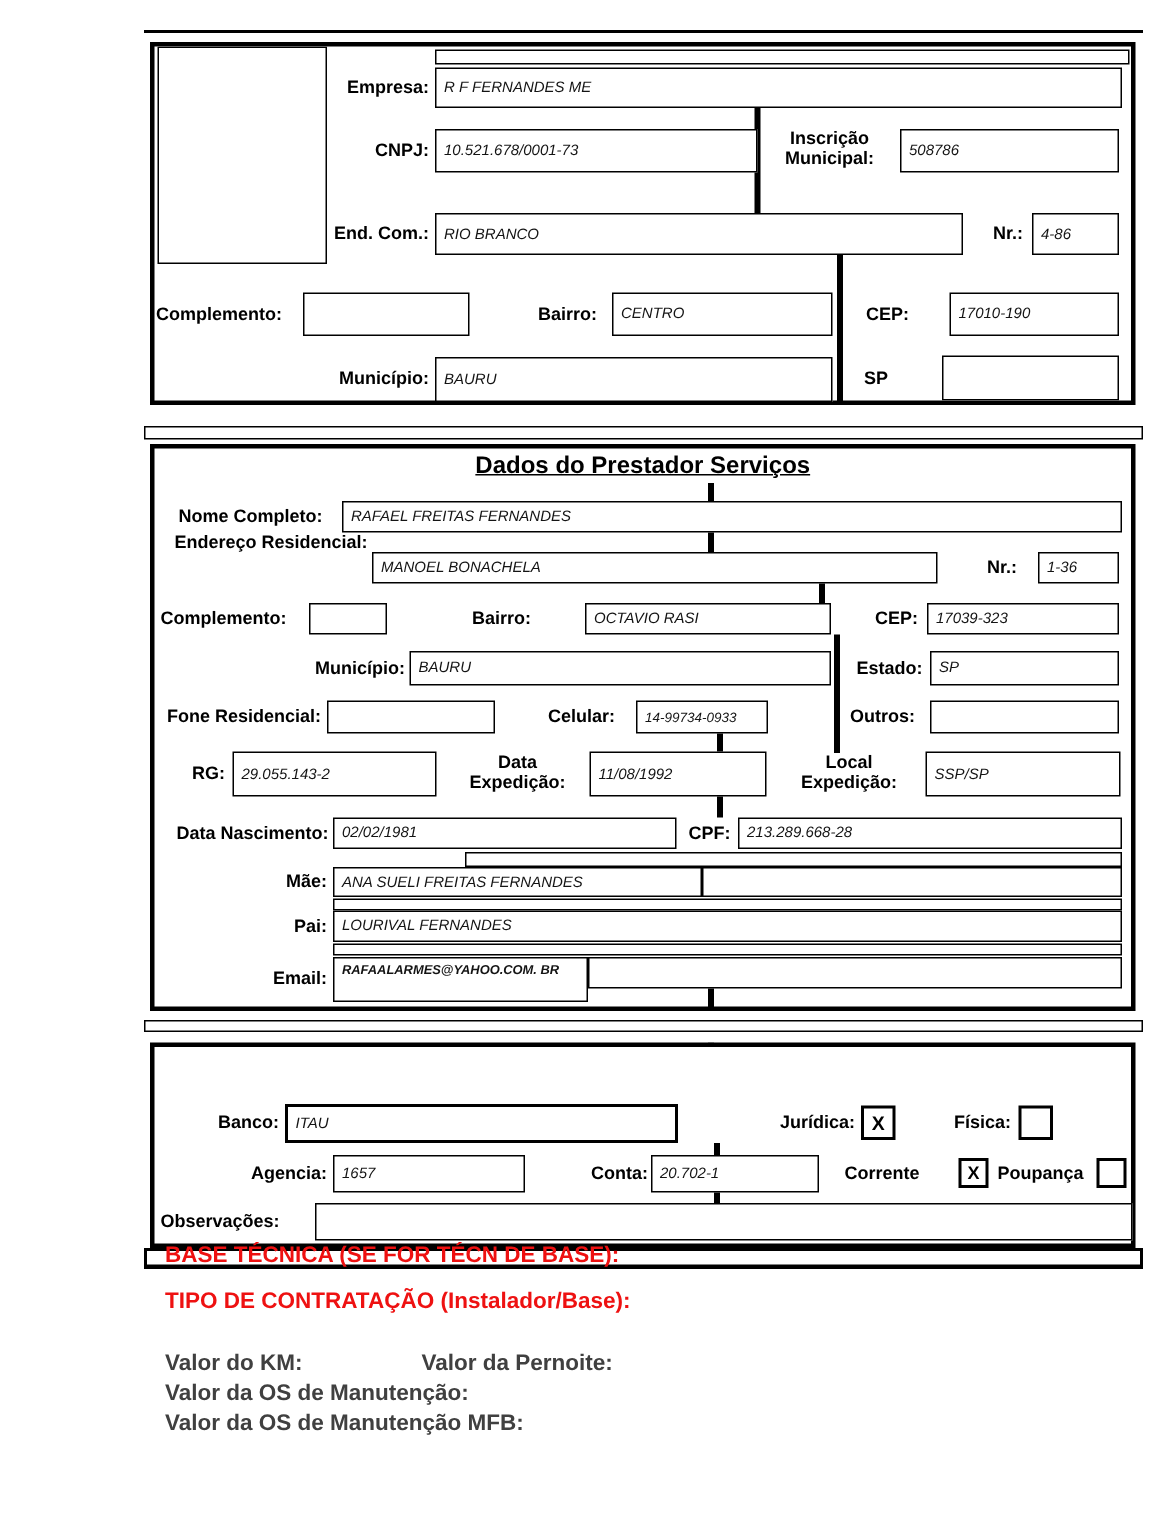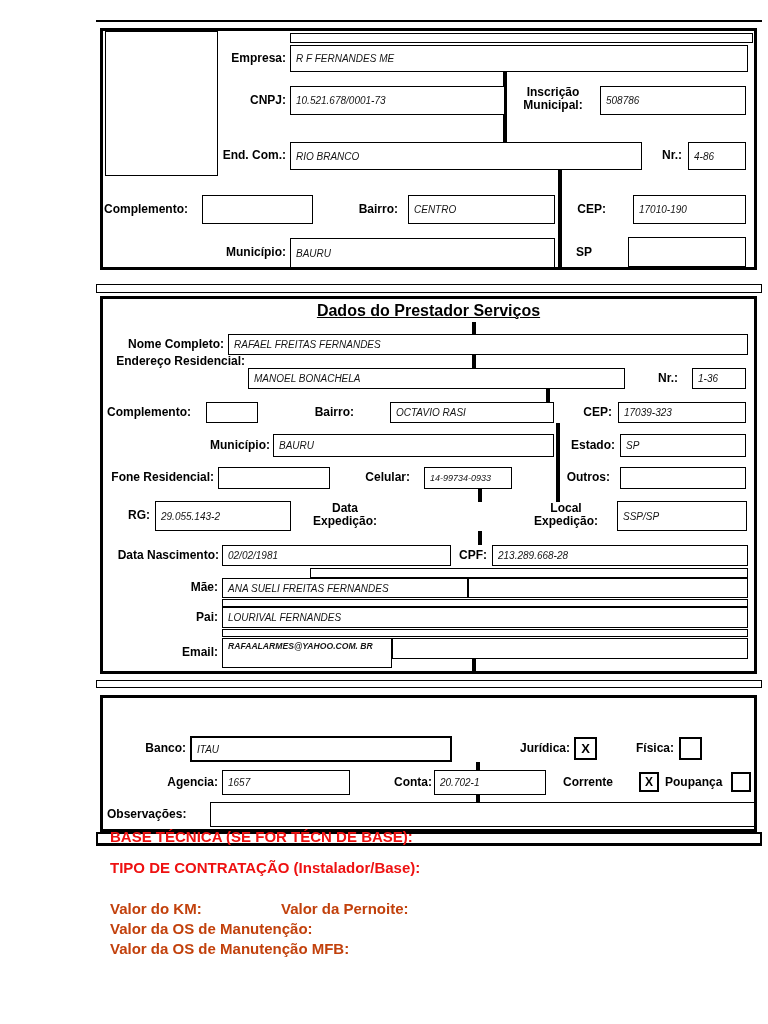--- a/index.html
+++ b/index.html
@@ -16,21 +16,21 @@
   .lbl.r{text-align:right;}
   .lbl.c{text-align:center;white-space:normal;}
   .vbar{position:absolute;width:4px;background:#000;}
   .hline{position:absolute;height:2px;background:#000;}
   .strip{position:absolute;border:1.6px solid #000;box-sizing:border-box;background:#fff;}
   .strip.bb{border-bottom-width:3.4px;border-top-width:2px;border-left-width:2.4px;border-right-width:2.4px;}
   .chk{position:absolute;border:2px solid #000;box-sizing:border-box;background:#fff;
        display:flex;align-items:center;justify-content:center;font-weight:bold;font-size:13px;}
   .title{position:absolute;font-weight:bold;text-align:center;}
   .u{text-decoration:underline;}
-  .ftr{position:absolute;font-weight:bold;font-size:15px;white-space:nowrap;color:#c2410c;}
+  .ftr{position:absolute;font-weight:bold;font-size:15px;white-space:nowrap;color:#404040;}
   .ftr.red{color:var(--red-color,#ee1111);}
 </style>
 </head>
 <body>
 
 <div id="page">
 
   <div class="hline" style="left:96px;top:20px;width:666px;"></div>
 
   <div class="sec" style="left:100px;top:28px;width:657px;height:242px;"></div>
@@ -65,21 +65,21 @@
   <div class="box val" style="left:290px;top:238px;width:265px;height:30px;">BAURU</div>
   <div class="lbl" style="left:576px;top:246px;width:30px;">SP</div>
   <div class="box val" style="left:628px;top:237px;width:118px;height:30px;"></div>
 
   <div class="strip" style="left:96px;top:284px;width:666px;height:9px;"></div>
 
   <div class="sec" style="left:100px;top:296px;width:657px;height:378px;"></div>
   <div class="title u" style="left:100px;top:302px;width:657px;font-size:16px;">Dados do Prestador Serviços</div>
   <div class="vbar" style="left:472px;top:322px;height:13px;"></div>
 
-  <div class="lbl r" style="left:110px;top:338px;width:114px;">Nome Completo:</div>
+  <div class="lbl r" style="left:110px;top:338px;width:114px;text-align:center;">Nome Completo:</div>
   <div class="box val" style="left:228px;top:334px;width:520px;height:21px;">RAFAEL FREITAS FERNANDES</div>
   <div class="vbar" style="left:472px;top:355px;height:13px;"></div>
 
   <div class="lbl r" style="left:99px;top:355px;width:146px;">Endereço Residencial:</div>
   <div class="box val" style="left:248px;top:368px;width:377px;height:21px;">MANOEL BONACHELA</div>
   <div class="lbl r" style="left:646px;top:372px;width:32px;">Nr.:</div>
   <div class="box val" style="left:692px;top:368px;width:54px;height:21px;">1-36</div>
   <div class="vbar" style="left:546px;top:389px;height:13px;"></div>
 
   <div class="lbl" style="left:107px;top:406px;width:96px;">Complemento:</div>
@@ -99,20 +99,21 @@
   <div class="box val" style="left:218px;top:467px;width:112px;height:22px;"></div>
   <div class="lbl r" style="left:348px;top:471px;width:62px;">Celular:</div>
   <div class="box val small" style="left:424px;top:467px;width:88px;height:22px;">14-99734-0933</div>
   <div class="lbl r" style="left:548px;top:471px;width:62px;">Outros:</div>
   <div class="box val" style="left:620px;top:467px;width:126px;height:22px;"></div>
   <div class="vbar" style="left:478px;top:489px;height:13px;"></div>
 
   <div class="lbl r" style="left:112px;top:509px;width:38px;">RG:</div>
   <div class="box val" style="left:155px;top:501px;width:136px;height:30px;">29.055.143-2</div>
   <div class="lbl c" style="left:305px;top:502px;width:80px;">Data Expedição:</div>
+  <div class="box val" style="left:393px;top:501px;width:118px;height:30px;">11/08/1992</div>
   <div class="lbl c" style="left:523px;top:502px;width:86px;">Local Expedição:</div>
   <div class="box val" style="left:617px;top:501px;width:130px;height:30px;">SSP/SP</div>
   <div class="vbar" style="left:478px;top:531px;height:14px;"></div>
 
   <div class="lbl r" style="left:104px;top:549px;width:115px;">Data Nascimento:</div>
   <div class="box val" style="left:222px;top:545px;width:229px;height:21px;">02/02/1981</div>
   <div class="lbl r" style="left:455px;top:549px;width:32px;">CPF:</div>
   <div class="box val" style="left:492px;top:545px;width:256px;height:21px;">213.289.668-28</div>
   <div class="strip" style="left:310px;top:568px;width:438px;height:10px;"></div>
 

